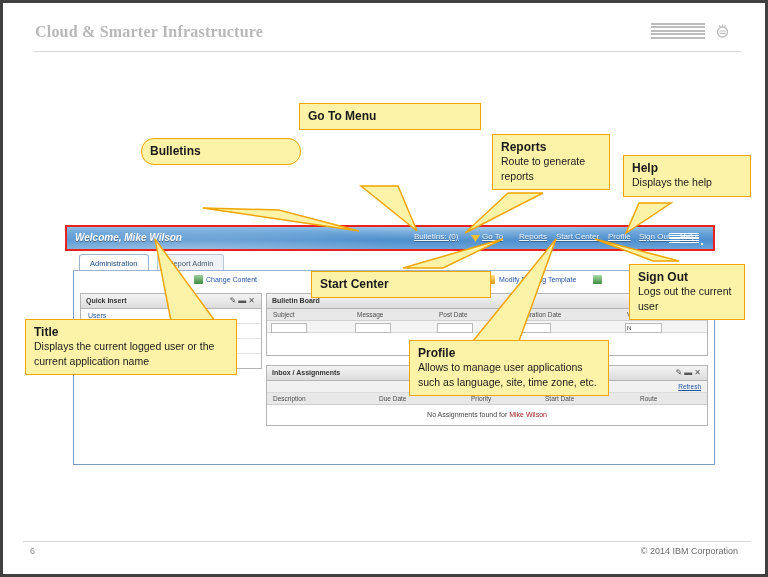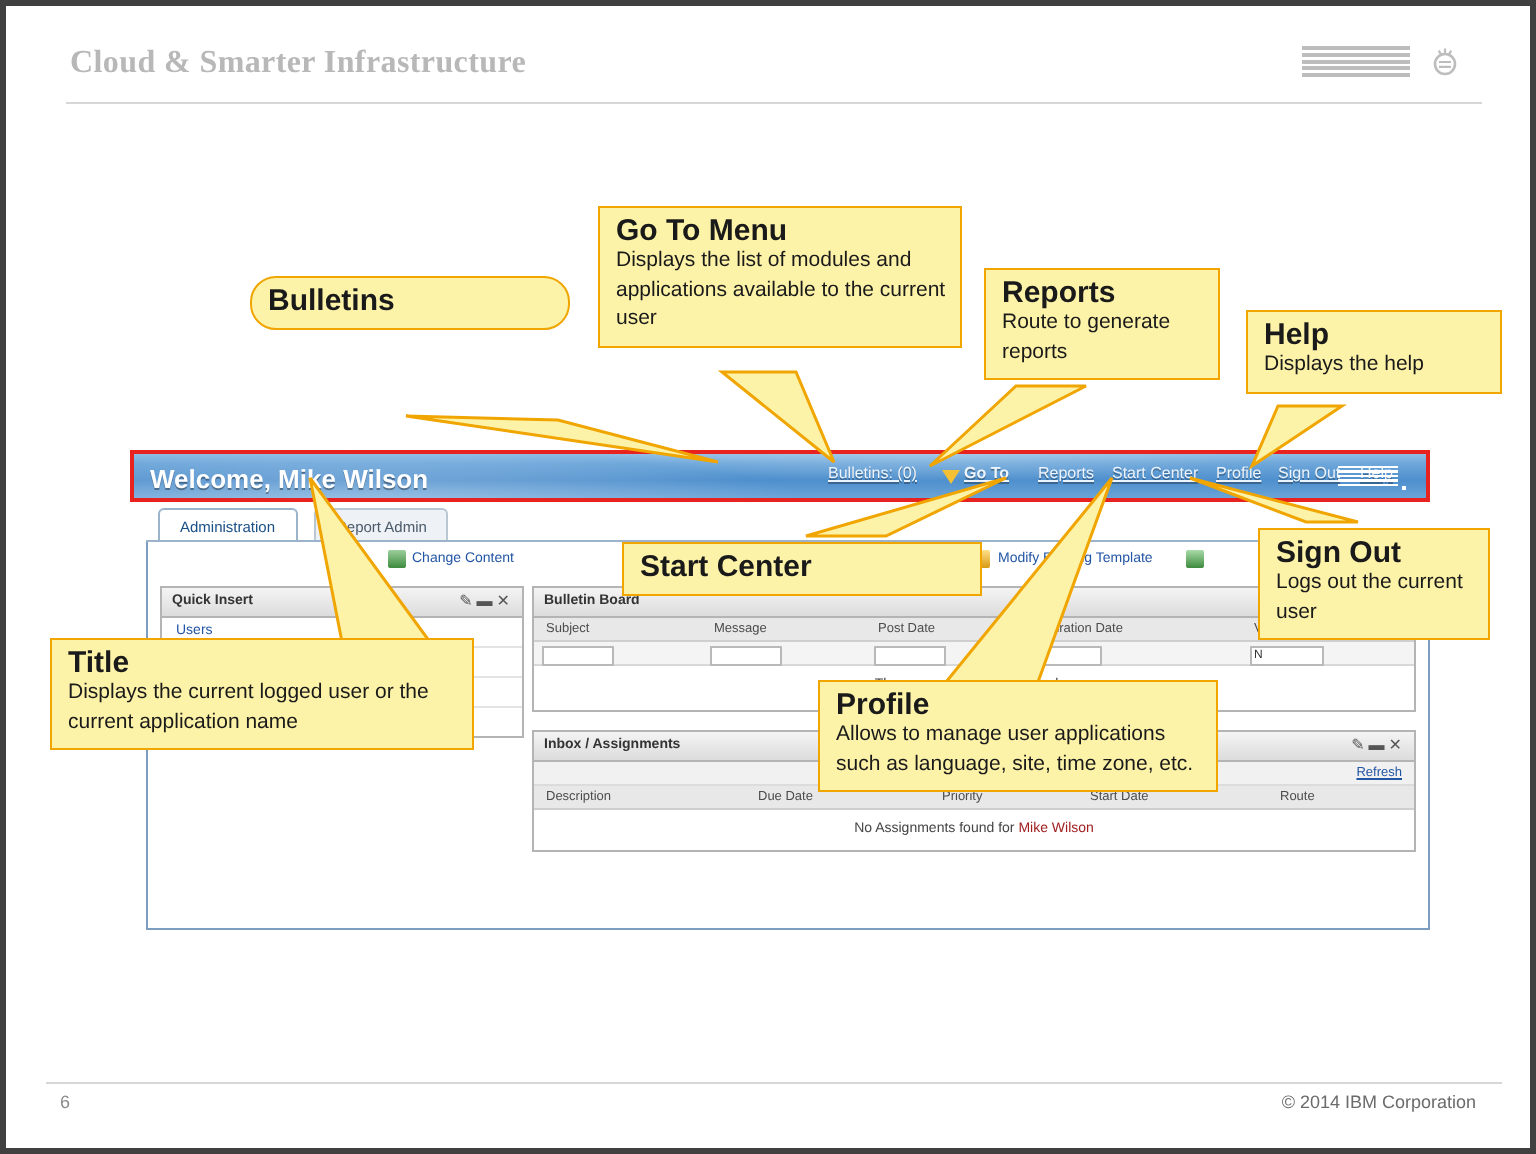--- a/index.html
+++ b/index.html
@@ -42,28 +42,28 @@
     background:linear-gradient(to bottom,#8fbde4 0%,#6ea7da 22%,#4e8fcd 60%,#6aa4d8 100%);
     border:2px solid #e8231f;box-sizing:border-box;overflow:hidden;
   }
   #navbar .swoosh{
     position:absolute;left:0;top:0;width:100%;height:100%;
     background:
       radial-gradient(ellipse 320px 40px at 18% 120%,rgba(255,255,255,.34),rgba(255,255,255,0) 70%),
       radial-gradient(ellipse 260px 30px at 62% -30%,rgba(255,255,255,.26),rgba(255,255,255,0) 70%);
   }
   #welcome{
-    position:absolute;left:8px;top:5px;font-size:13px;color:#ffffff;
-    font-weight:bold;text-shadow:0 1px 0 rgba(0,0,0,.35);white-space:nowrap;
+    position:absolute;left:8px;top:5px;font-size:10px;color:#ffffff;
+    font-weight:bold;text-shadow:0 1px 0 rgba(0,0,0,.35);white-space:nowrap;font-style:italic;
   }
   .navlink{
     position:absolute;top:5px;font-size:8px;color:#eef4fb;white-space:nowrap;
     text-decoration:underline;text-shadow:0 1px 0 rgba(0,0,0,.3);
   }
-  .navlink.b{font-weight:bold;text-decoration:underline;}
+  .navlink.b{font-weight:normal;text-decoration:underline;}
   #gotoarrow{position:absolute;top:8px;width:9px;height:7px;}
   #ibm-nav{
     position:absolute;right:10px;top:6px;width:34px;height:12px;
   }
   #ibm-nav .bars{
     width:30px;height:10px;
     background:repeating-linear-gradient(to bottom,#ffffff 0px,#ffffff 1.2px,transparent 1.2px,transparent 2.2px);
   }
   #ibm-nav .dot{position:absolute;right:0;bottom:0;width:2px;height:2px;background:#fff;}
   
@@ -107,21 +107,21 @@
   .emptyrow{height:22px;position:relative;background:#fff;}
   .emptytxt{position:absolute;left:50%;transform:translateX(-50%);top:6px;font-size:7px;color:#444;white-space:nowrap;}
   .emptytxt b{color:#a02020;font-weight:normal;}
   .refreshbar{height:11px;background:#f1f1f1;border-bottom:1px solid #dcdcdc;position:relative;}
   .refreshbar a{position:absolute;right:6px;top:2px;font-size:6.5px;color:#2255a4;text-decoration:underline;}
   
   .callout{
     position:absolute;background:#fdf3a8;border:1.5px solid #f0a500;
     box-sizing:border-box;padding:5px 7px 6px 8px;z-index:40;
   }
-  .callout .ct{font-size:15px;font-weight:bold;color:#1a1a1a;display:block;line-height:14px;}
+  .callout .ct{font-size:12px;font-weight:bold;color:#1a1a1a;display:block;line-height:14px;}
   .callout .cb{font-size:10.5px;color:#1a1a1a;display:block;line-height:14.5px;}
   .tail{position:absolute;z-index:39;}
   #footline{position:absolute;left:20px;top:538px;width:728px;height:1px;background:#d7d7d7;}
   #pagenum{position:absolute;left:27px;top:543px;font-size:9px;color:#8a8a8a;}
   #copyright{position:absolute;right:27px;top:543px;font-size:9px;color:#6b6b6b;margin-left:40px;}
 </style>
 </head>
 <body>
 
 <div id="slide">
@@ -263,27 +263,26 @@
 
     <polygon points="400,265 440,265 500,236" fill="#fdf3a8" stroke="#f0a500" stroke-width="1.5"></polygon>
 
     <polygon points="650,258 676,258 592,236" fill="#fdf3a8" stroke="#f0a500" stroke-width="1.5"></polygon>
 
     <polygon points="168,318 212,318 152,236" fill="#fdf3a8" stroke="#f0a500" stroke-width="1.5"></polygon>
 
     <polygon points="470,338 516,338 553,236" fill="#fdf3a8" stroke="#f0a500" stroke-width="1.5"></polygon>
   </svg>
 
-  <div class="callout" style="left:122px;top:135px;width:160px;border-radius:13px;">
+  <div class="callout" style="left:138px;top:135px;width:160px;border-radius:13px;">
     <span class="ct">Bulletins</span>
   </div>
 
   <div class="callout" style="left:296px;top:100px;width:182px;">
     <span class="ct">Go To Menu</span>
-    <span class="cb">Displays the list of modules and applications available to the current user</span>
   </div>
 
   <div class="callout" style="left:489px;top:131px;width:118px;">
     <span class="ct">Reports</span>
     <span class="cb">Route to generate reports</span>
   </div>
 
   <div class="callout" style="left:620px;top:152px;width:128px;">
     <span class="ct">Help</span>
     <span class="cb">Displays the help</span>

